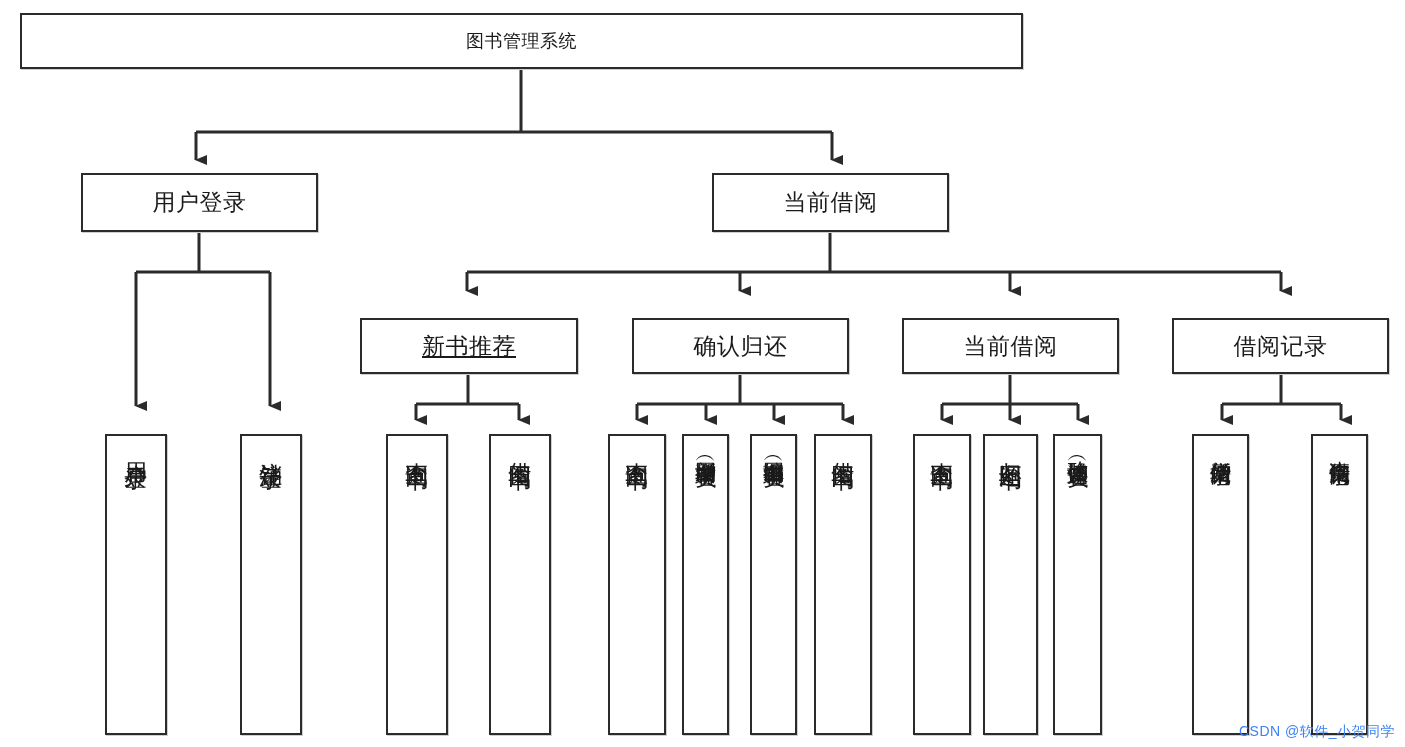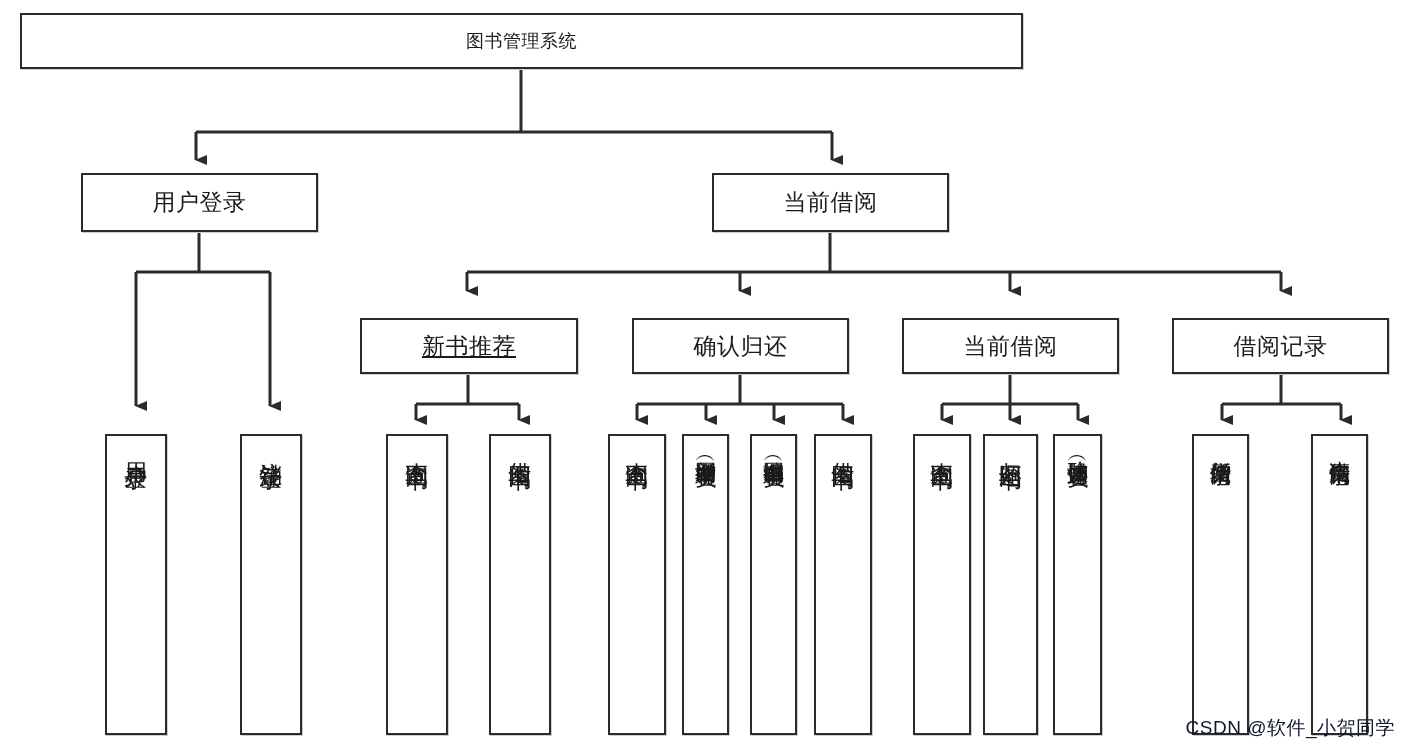--- a/index.html
+++ b/index.html
@@ -67,22 +67,22 @@
     white-space: nowrap;
   }
   .node.vert.narrow .label {
     font-size: 21px;
     letter-spacing: 1px;
   }
   #watermark {
     position: absolute;
     right: 10px;
     bottom: 6px;
-    font-size: 19px;
-    color: #0f172a;
+    font-size: 14px;
+    color: #3b82f6;
     letter-spacing: 0.5px;
     z-index: 5;
     white-space: nowrap;
   }
 </style>
 </head>
 <body>
 
 <div id="canvas">
 

